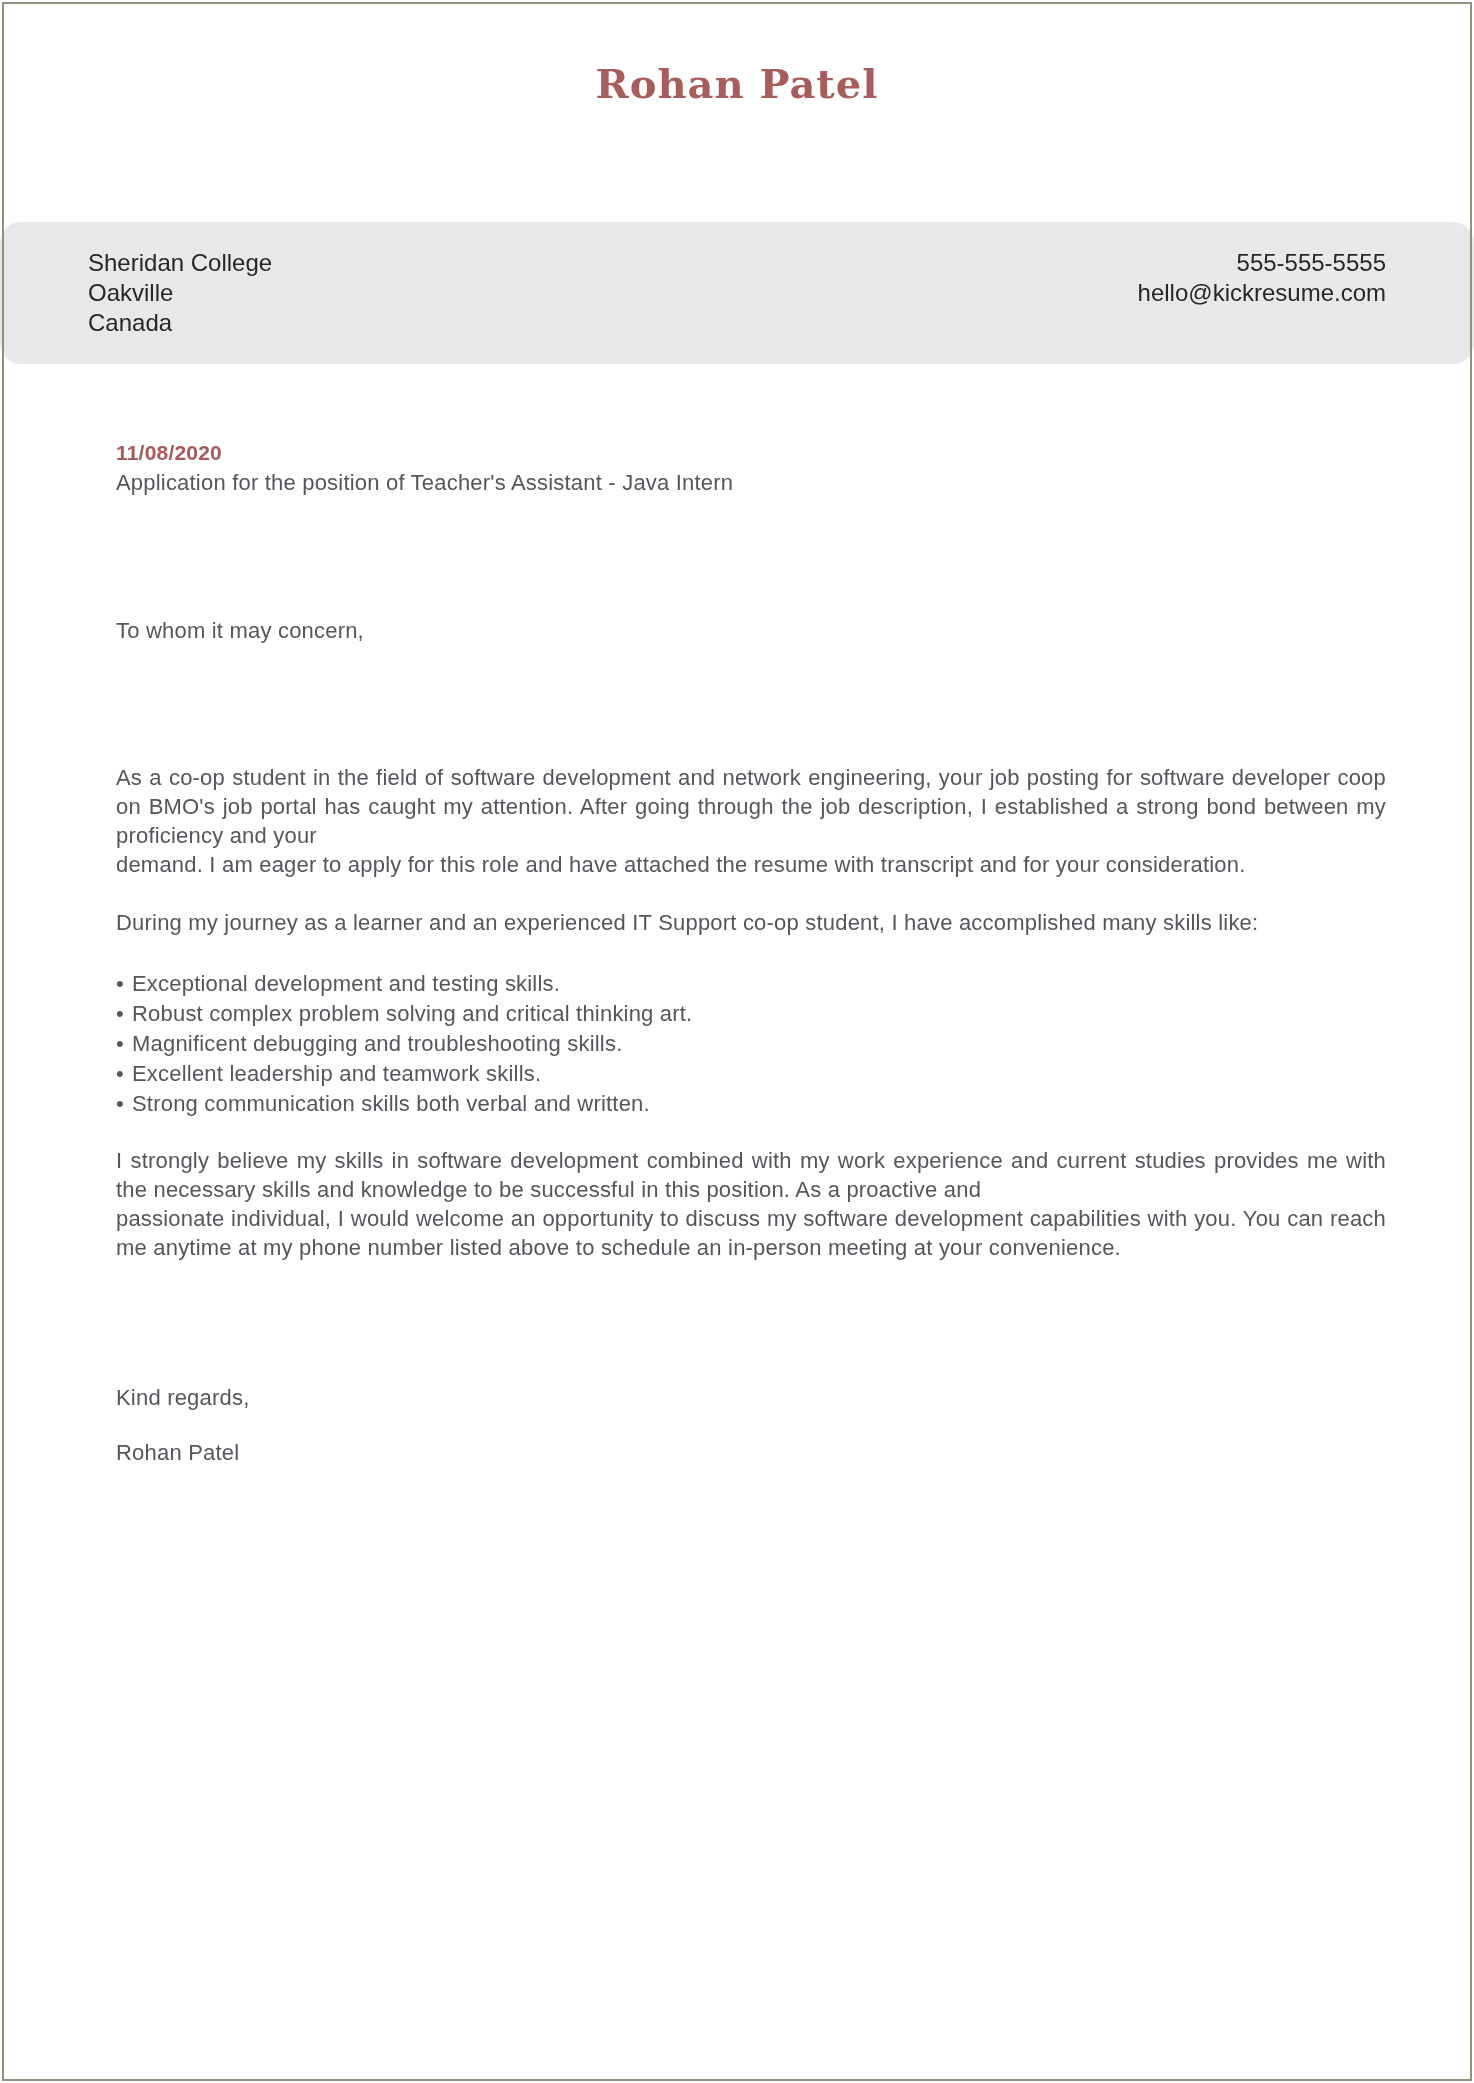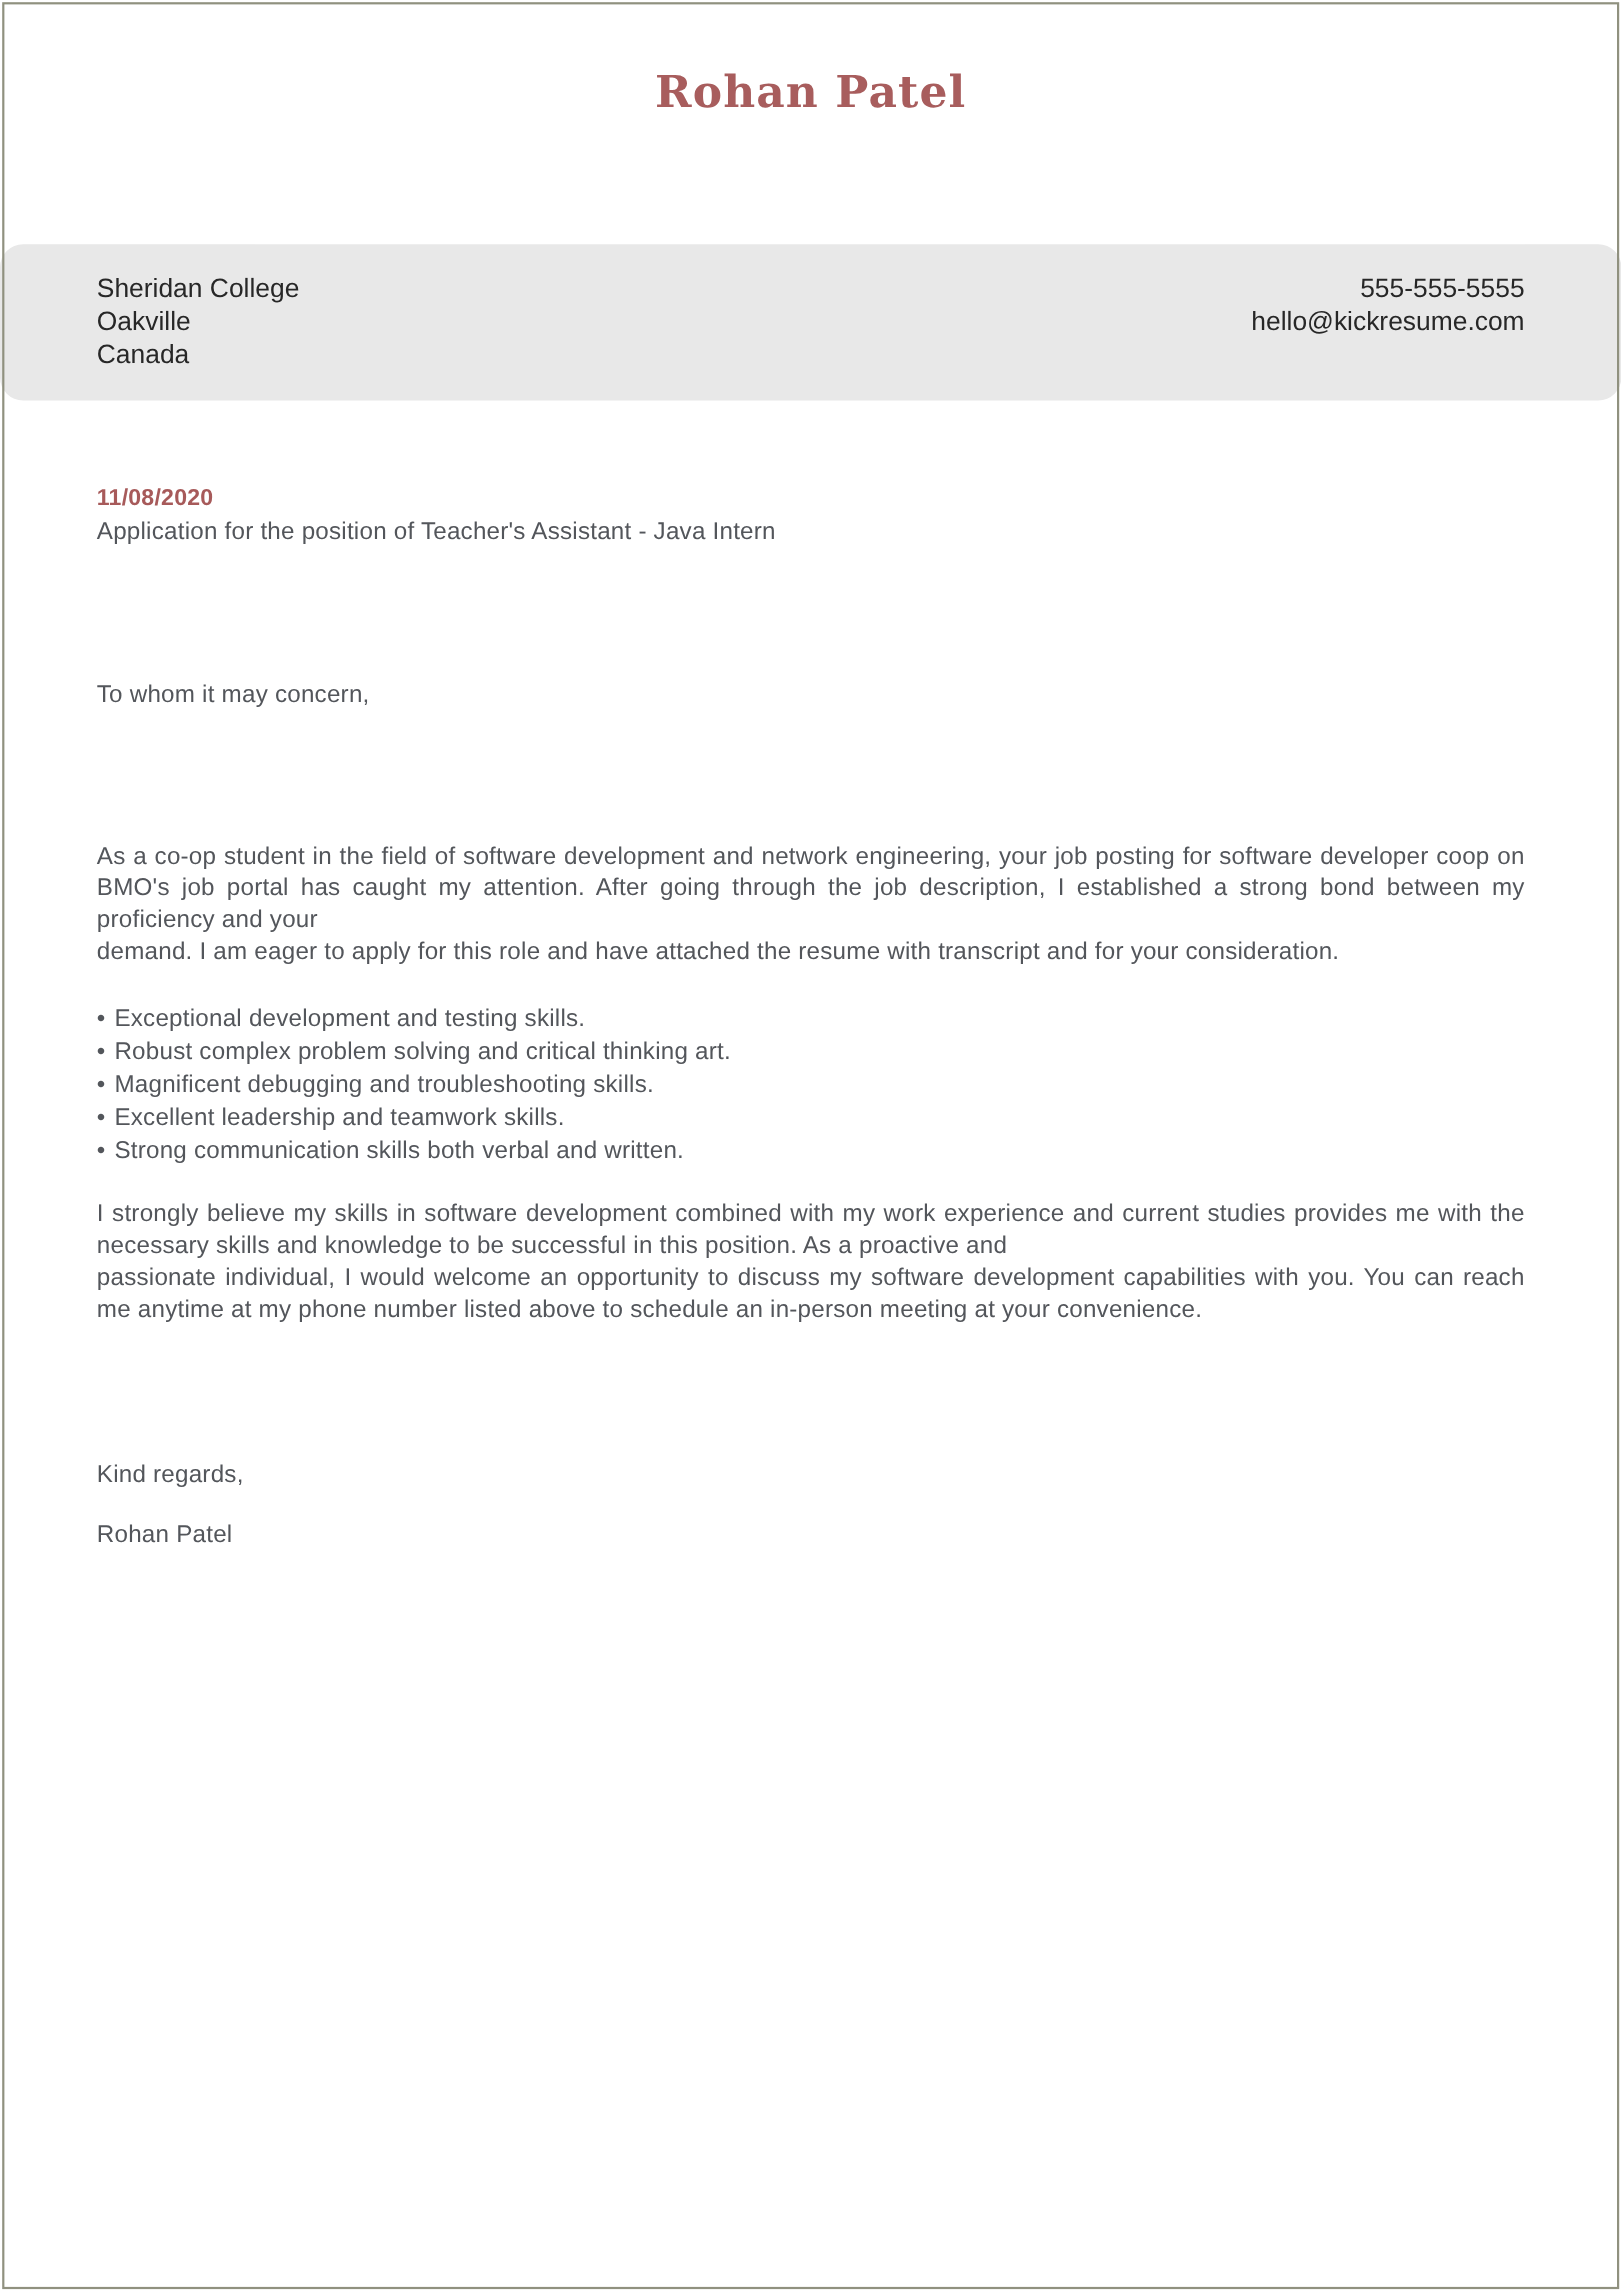--- a/index.html
+++ b/index.html
@@ -40,20 +40,21 @@
     box-sizing: border-box;
     border-radius: 21px;
   }
   .band .col { font-size: 24px; line-height: 30px; color: #272727; }
   .band .col.right { text-align: right; }
   .letter {
     padding: 0 88px;
     font-size: 22px;
     line-height: 29px;
     letter-spacing: 0.2px;
+    margin-left: 28px;
   }
   .date-line {
     margin-top: 74px;
     line-height: 30px;
     font-size: 21px;
     font-weight: bold;
     color: #a75a5a;
   }
   .subject-line { line-height: 30px; }
   .salutation { margin-top: 118px; }
@@ -91,20 +92,21 @@
 
 <div class="letter">
   <div class="date-line">11/08/2020</div>
   <div class="subject-line">Application for the position of Teacher's Assistant - Java Intern</div>
 
   <div class="salutation">To whom it may concern,</div>
 
   <p class="para para-1"><span>As a co-op student in the field of software development and network engineering, your job posting for software developer coop on BMO's job portal has caught my attention. After going through the job description, I established a strong bond between my proficiency and your</span><br><span>demand. I am eager to apply for this role and have attached the resume with transcript and for your consideration.</span></p>
 
 
+  <p class="para para-3">During my journey as a learner and an experienced IT Support co-op student, I have accomplished many skills like:</p>
 
   <div class="bullet-list">
     <div class="bullet-row">
       <span class="bullet-marker">•</span>
       <span>Exceptional development and testing skills.</span>
     </div>
     <div class="bullet-row">
       <span class="bullet-marker">•</span>
       <span>Robust complex problem solving and critical thinking art.</span>
     </div>

